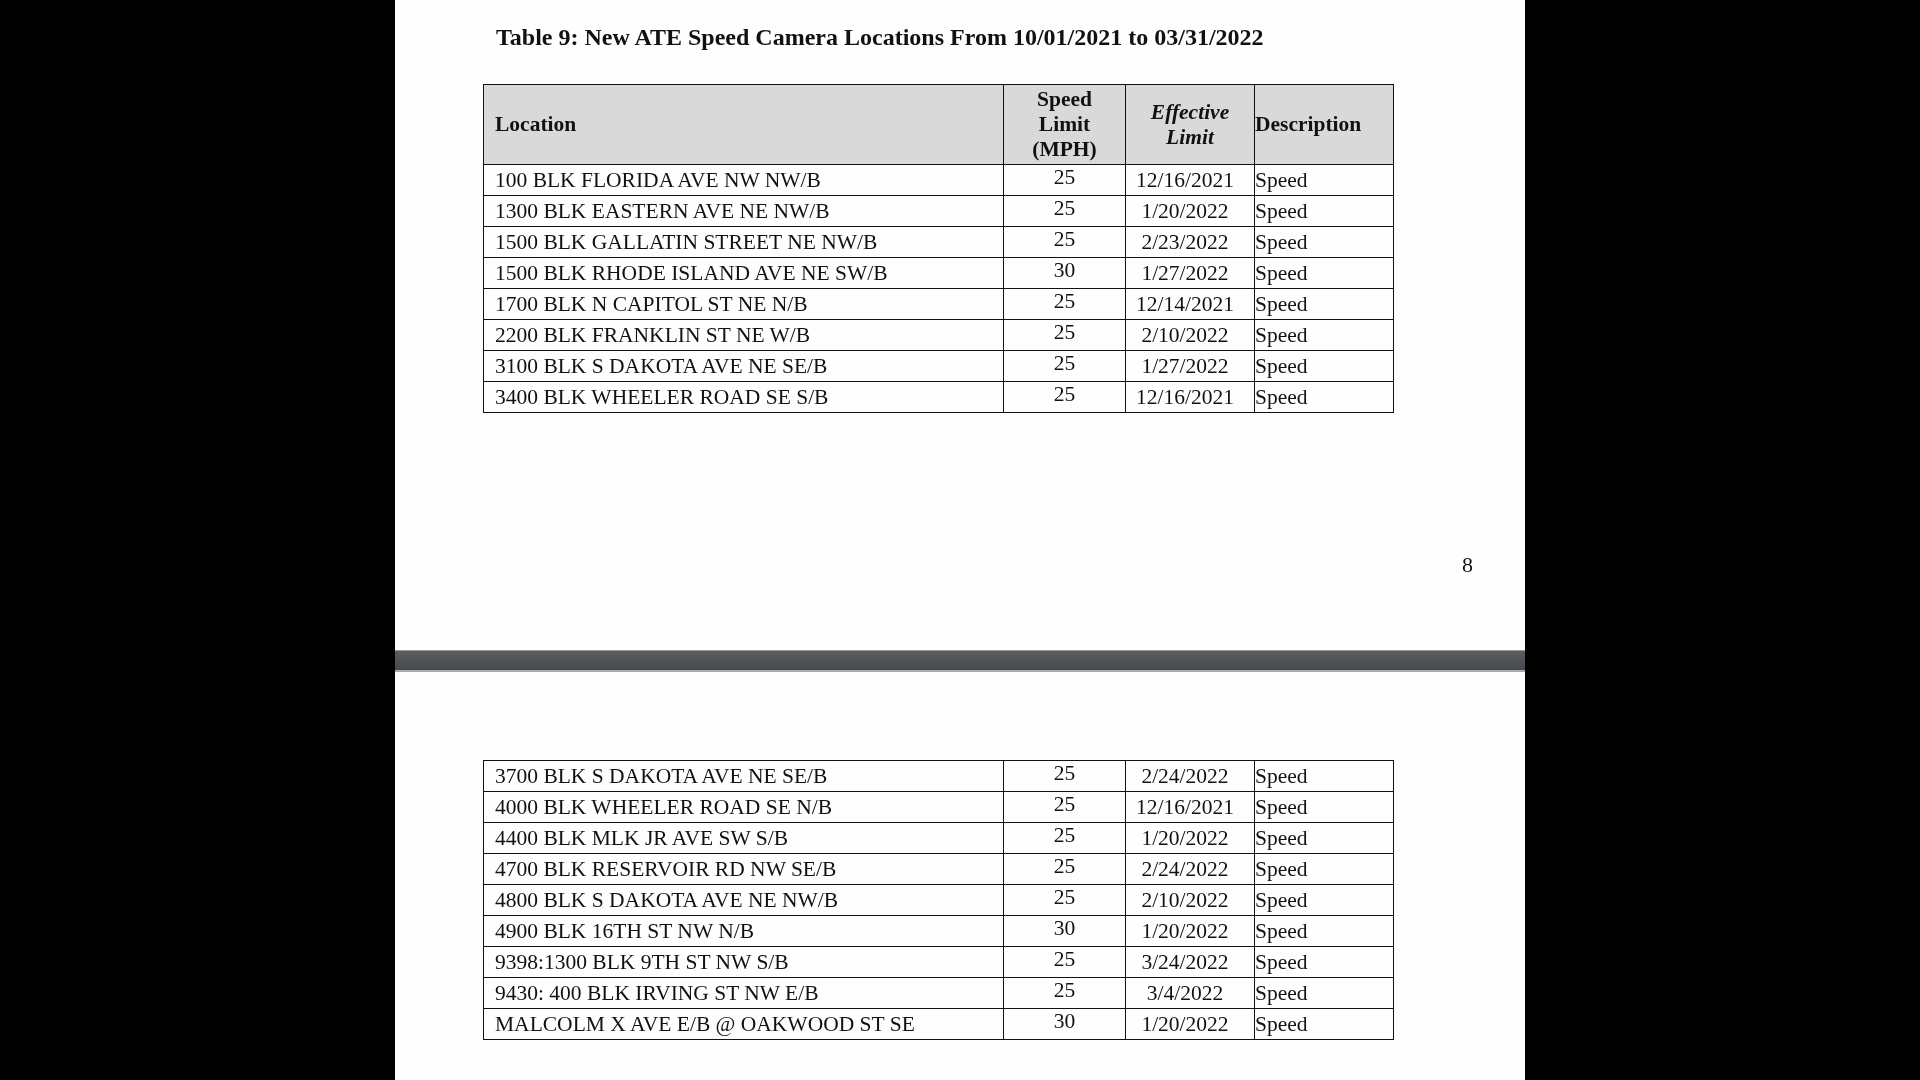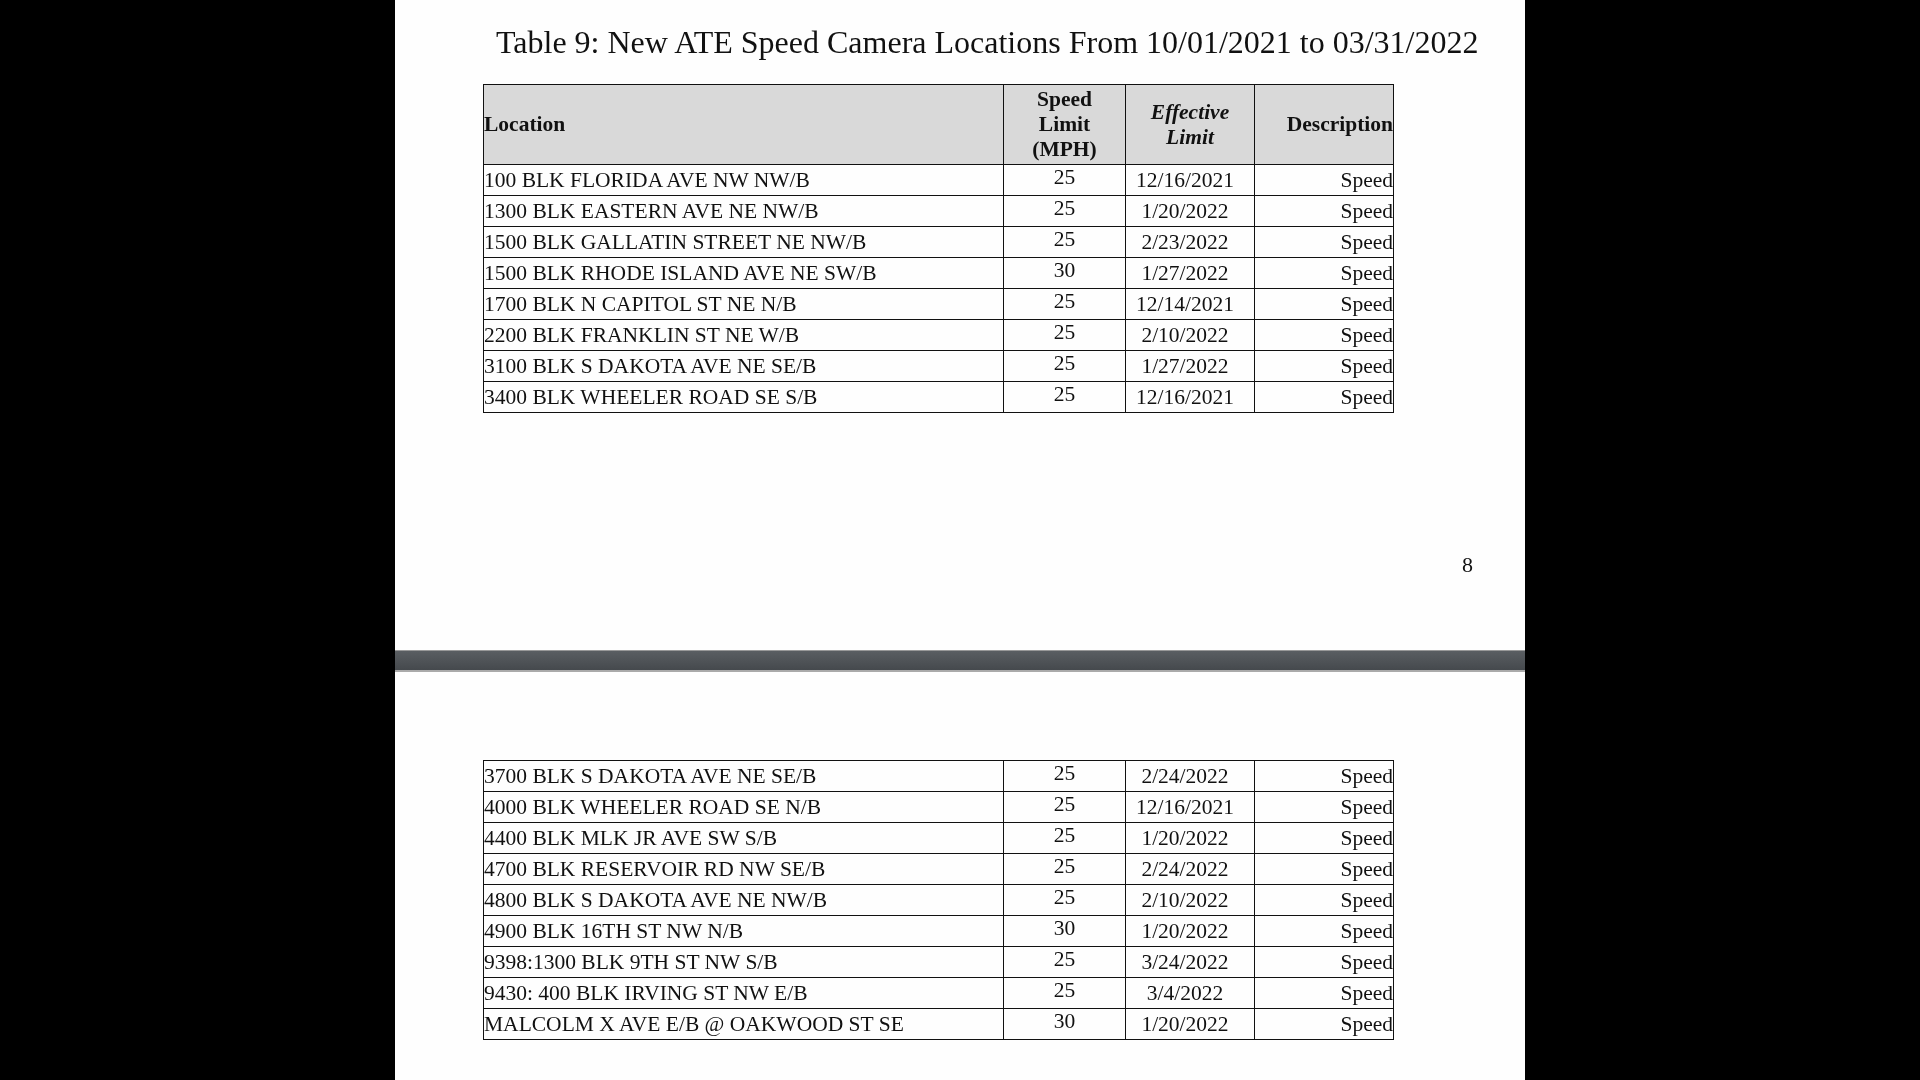--- a/index.html
+++ b/index.html
@@ -3,28 +3,28 @@
 <meta charset="utf-8">
 <style>
   html, body { margin:0; padding:0; }
   body { width:1920px; height:1080px; background:#000; position:relative; overflow:hidden;
          font-family:"Liberation Serif", "DejaVu Serif", serif; color:#111; }
   .page { position:absolute; left:395px; width:1130px; background:#fefefe; }
   .page1 { top:0; height:650px; }
   .sep { position:absolute; left:395px; width:1130px; top:650px; height:22px;
          background:linear-gradient(#5a5e62,#45494d); border-top:1px solid #999; border-bottom:2px solid #aaa; box-sizing:border-box; }
   .page2 { top:672px; height:408px; }
-  .title { position:absolute; left:496px; top:24px; font-size:32px; font-weight:normal; white-space:nowrap; }
+  .title { position:absolute; left:496px; top:24px; font-size:24px; font-weight:bold; white-space:nowrap; }
   table { position:absolute; left:483px; border-collapse:collapse; font-size:21.5px; }
   td, th { border:1.5px solid #111; padding:0; height:30px; line-height:28px; }
   th { background:#d9d9d9; font-weight:bold; font-size:21.5px; line-height:25px; }
-  .c-loc { width:520px; text-align:left; box-sizing:border-box; }
+  .c-loc { width:520px; text-align:left; padding-left:11px; box-sizing:border-box; }
   .c-spd { width:121px; text-align:center; }
   .c-date { width:129px; text-align:center; padding-right:10px; box-sizing:border-box; }
-  .c-desc { width:138px; text-align:right; }
+  .c-desc { width:138px; text-align:left; }
   th.c-date { padding-right:0;font-style:italic; }
   td.c-spd span { position:relative; top:-3px; }
   .t1 { top:84px; }
   .t1 th { height:79px; }
   .t2 { top:760px; }
   .pagenum { position:absolute; left:1462px; top:552px; font-size:22px; }
 </style>
 </head>
 <body>
 

